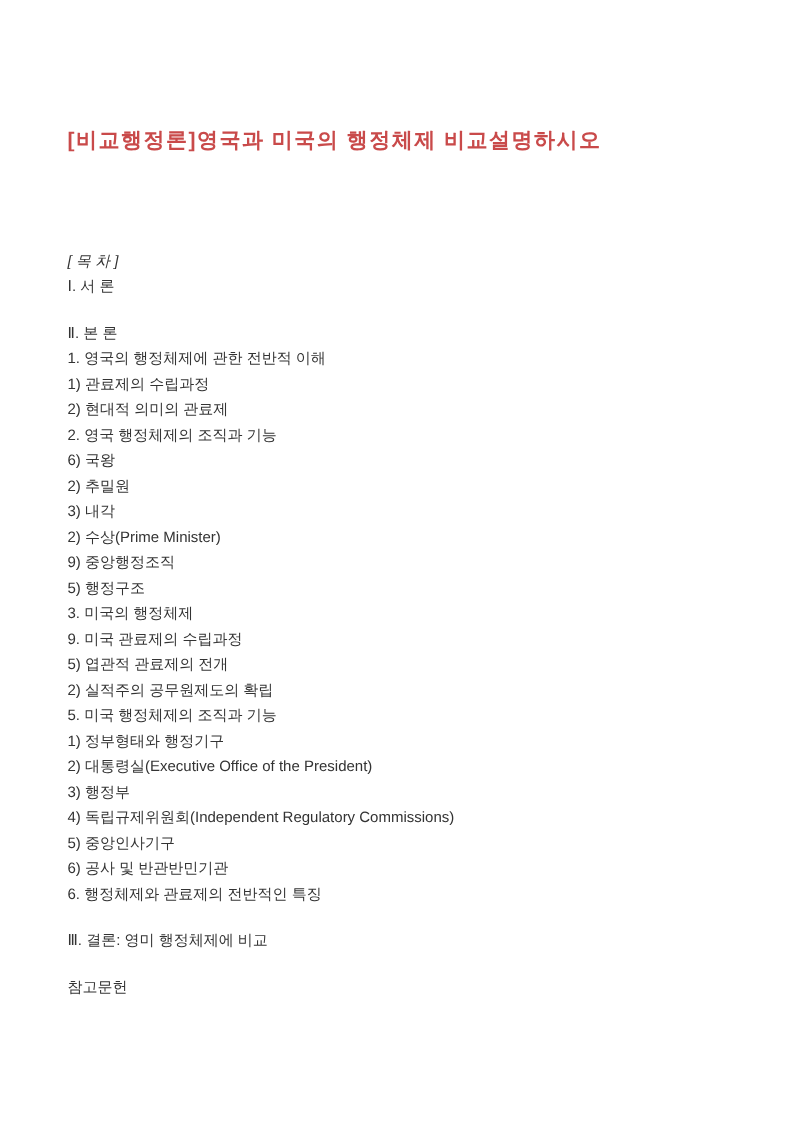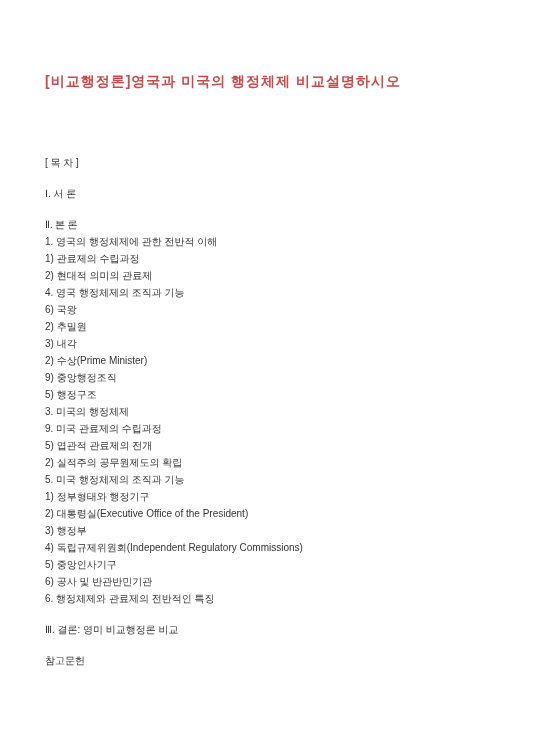--- a/index.html
+++ b/index.html
@@ -16,27 +16,27 @@
       font-size: 10px;
       color: #333333;
       line-height: 1.7;
     }
     .title {
       font-size: 14px;
       font-weight: bold;
       color: #c94a4a;
       margin-bottom: 60px;
       letter-spacing: 1px;
+      margin-top: 12px;
     }
     .toc-heading {
-      margin-bottom: 14px;
+      font-style: italic;
     }
     .section-heading {
       margin-top: 14px;
-      font-family: Liberation Serif, serif;
     }
     .toc-item {
       display: block;
     }
     .spacer-small {
       height: 14px;
     }
   </style>
 </head>
 <body>
@@ -45,37 +45,37 @@
 
 <div class="toc-heading">[ 목 차 ]</div>
 
 <div class="toc-item">Ⅰ. 서 론</div>
 
 <div class="section-heading toc-item">Ⅱ. 본 론</div>
 
 <div class="toc-item">1. 영국의 행정체제에 관한 전반적 이해</div>
 <div class="toc-item">1) 관료제의 수립과정</div>
 <div class="toc-item">2) 현대적 의미의 관료제</div>
-<div class="toc-item">4. 영국 행정체제의 조직과 기능</div>
+<div class="toc-item">2. 영국 행정체제의 조직과 기능</div>
 <div class="toc-item">6) 국왕</div>
 <div class="toc-item">2) 추밀원</div>
 <div class="toc-item">3) 내각</div>
 <div class="toc-item">2) 수상(Prime Minister)</div>
 <div class="toc-item">9) 중앙행정조직</div>
 <div class="toc-item">5) 행정구조</div>
 <div class="toc-item">3. 미국의 행정체제</div>
 <div class="toc-item">9. 미국 관료제의 수립과정</div>
 <div class="toc-item">5) 엽관적 관료제의 전개</div>
 <div class="toc-item">2) 실적주의 공무원제도의 확립</div>
 <div class="toc-item">5. 미국 행정체제의 조직과 기능</div>
 <div class="toc-item">1) 정부형태와 행정기구</div>
 <div class="toc-item">2) 대통령실(Executive Office of the President)</div>
 <div class="toc-item">3) 행정부</div>
 <div class="toc-item">4) 독립규제위원회(Independent Regulatory Commissions)</div>
 <div class="toc-item">5) 중앙인사기구</div>
 <div class="toc-item">6) 공사 및 반관반민기관</div>
 <div class="toc-item">6. 행정체제와 관료제의 전반적인 특징</div>
 
 <div class="spacer-small"></div>
-<div class="toc-item">Ⅲ. 결론: 영미 비교행정론 비교</div>
+<div class="toc-item">Ⅲ. 결론: 영미 행정체제에 비교</div>
 
 <div class="spacer-small"></div>
 <div class="toc-item">참고문헌</div>
 
 </body></html>

